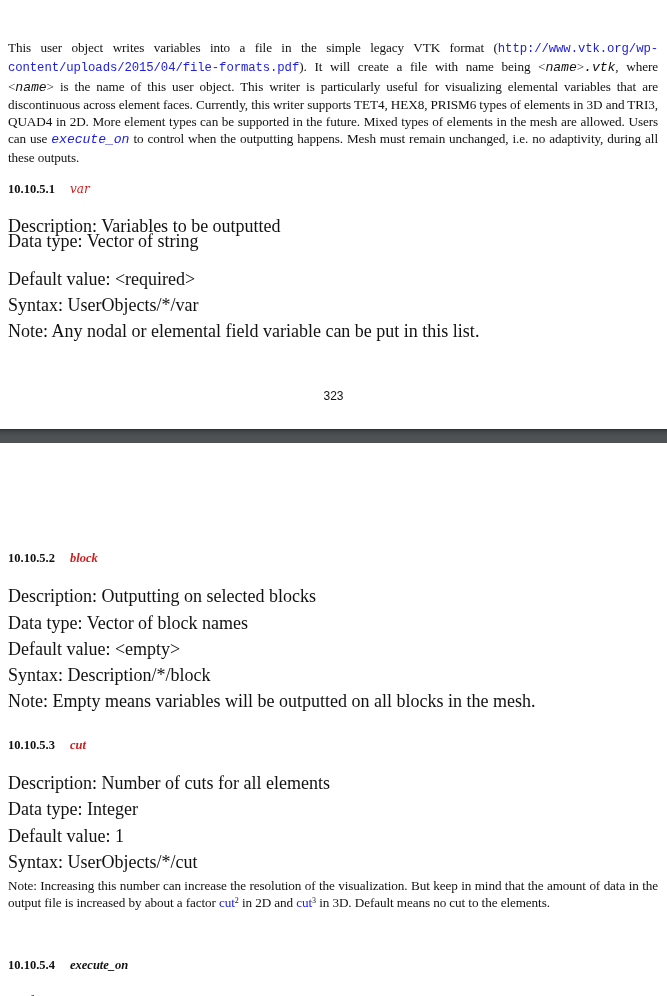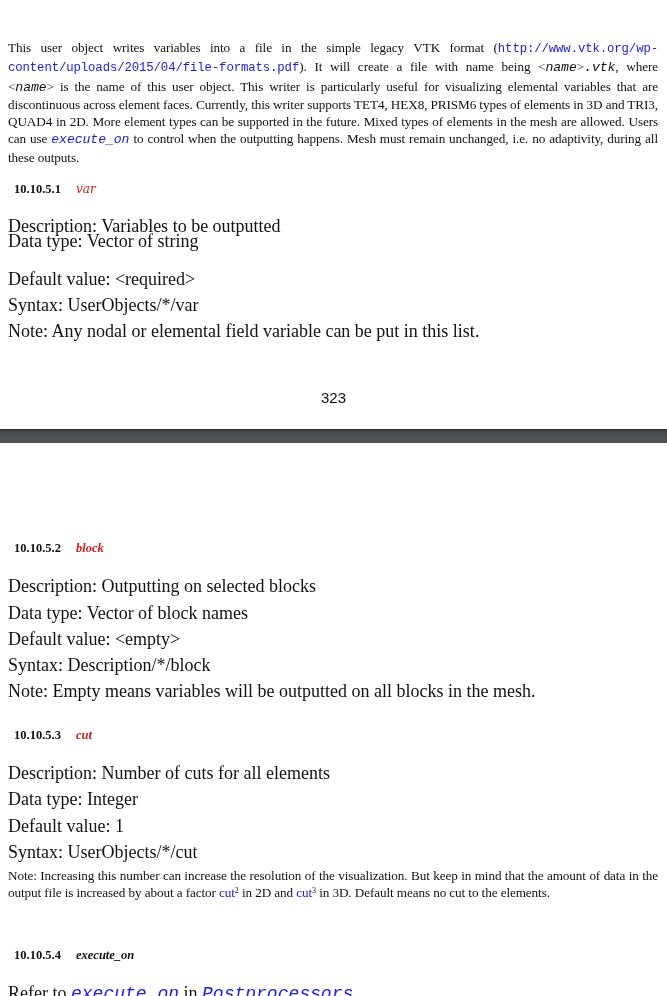--- a/index.html
+++ b/index.html
@@ -3,44 +3,44 @@
   <meta charset="utf-8">
   <style>
     html, body { margin: 0; padding: 0; }
     body {
       width: 667px; height: 996px; overflow: hidden; background: #ffffff;
       font-family: "DejaVu Serif", "Liberation Serif", serif;
       color: #111; position: relative;
     }
     .page { position: absolute; left: 0; width: 667px; background: #fff; }
     .page-top { top: 0; height: 429px; }
-    .page-bottom { top: 453px; height: 482px; }
+    .page-bottom { top: 463px; height: 482px; }
     .gap {
       position: absolute; left: 0; top: 429px; width: 667px; height: 14px;
       background: linear-gradient(#2e3032 0px, #45484b 3px, #4f5255 8px, #4f5255 14px);
     }
     .abs { position: absolute; left: 8px; white-space: nowrap; }
     .sec-title { font-family: "Liberation Serif", serif; font-weight: bold; font-size: 13.5px; }
     .sec-title .num { display: inline-block; width: 66px; }
-    .sub-title { font-family: "Liberation Serif", serif; font-weight: bold; font-size: 12.5px; margin-left: 6px; }
+    .sub-title { font-family: "Liberation Serif", serif; font-weight: bold; font-size: 12.5px; }
     .sub-title .num { display: inline-block; width: 62px; }
     .sub-title .param { font-style: italic; color: #d01c1c; }
     .sub-title .param.black { color: #111; }
     .para {
       position: absolute; left: 8px; width: 650px;
       font-family: "Liberation Serif", serif; font-size: 13.2px; line-height: 17.3px;
       text-align: justify; letter-spacing: -0.1px;
     }
     .line { font-family: "Liberation Serif", serif; font-size: 18px; }
     .mono-link { font-family: "Liberation Mono", monospace; color: #2020e0; font-size: 12.3px; }
     .it { font-style: italic; font-family: Liberation Mono, monospace; }
     .link { color: #2020e0; }
     .pageno {
       position: absolute; left: 0; width: 667px; top: 389px; text-align: center;
-      font-family: "Liberation Sans", sans-serif; font-size: 15px;
+      font-family: "Liberation Sans", sans-serif; font-size: 12px;
     }
     sup { font-size: 8px; vertical-align: top; position: relative; top: -2px; }
   </style>
 </head>
 <body>
 
 <div class="page page-top">
 
   <div class="para" style="top:39px;"><span>This user object writes variables into a file in the simple legacy VTK format (</span><span class="mono-link">http://www.vtk.org/wp-content/uploads/2015/04/file-formats.pdf</span><span>). It will create a file with name being &lt;</span><span class="it">name</span><span>&gt;</span><span class="it">.vtk</span><span>, where &lt;</span><span class="it">name</span><span>&gt; is the name of this user object. This writer is particularly useful for visualizing elemental variables that are discontinuous across element faces. Currently, this writer supports TET4, HEX8, PRISM6 types of elements in 3D and TRI3, QUAD4 in 2D. More element types can be supported in the future. Mixed types of elements in the mesh are allowed. Users can use </span><span class="it link">execute_on</span><span> to control when the outputting happens. Mesh must remain unchanged, i.e. no adaptivity, during all these outputs.</span></div>
 

